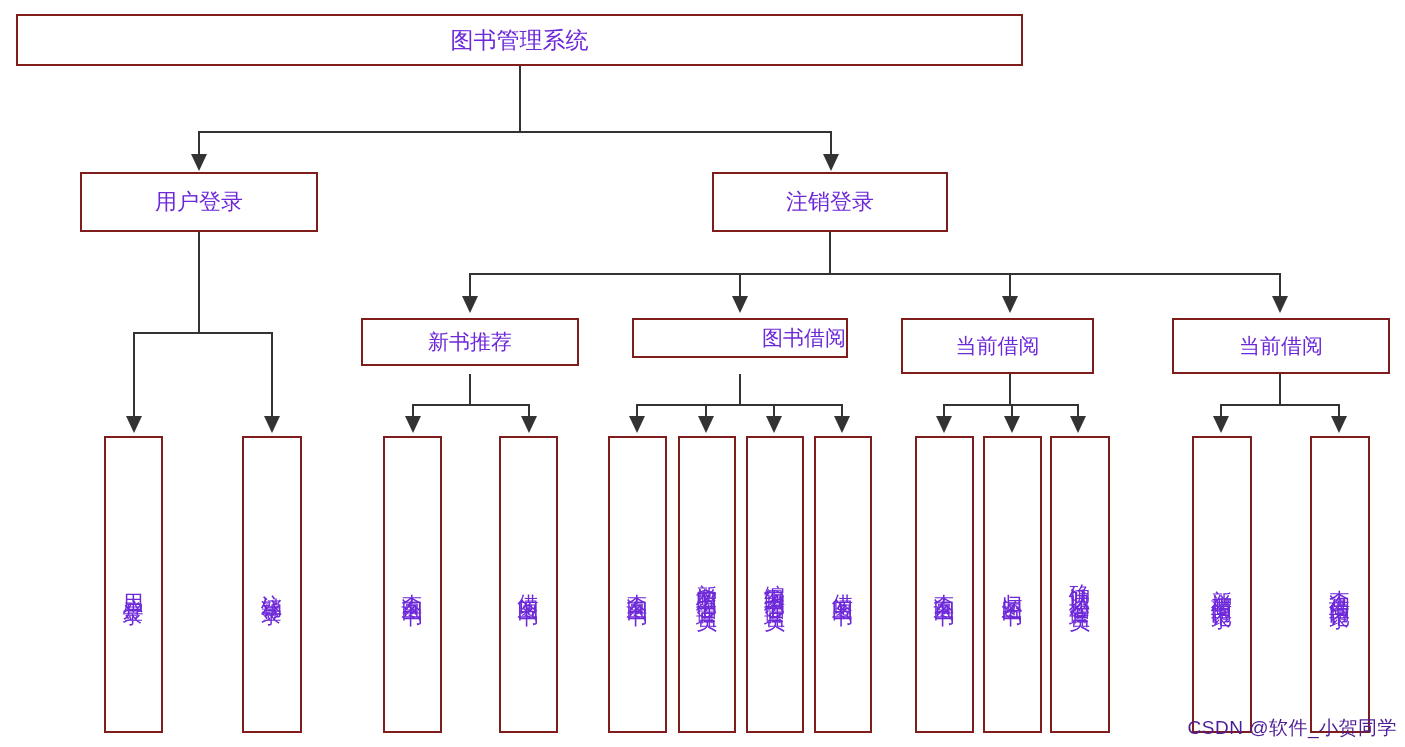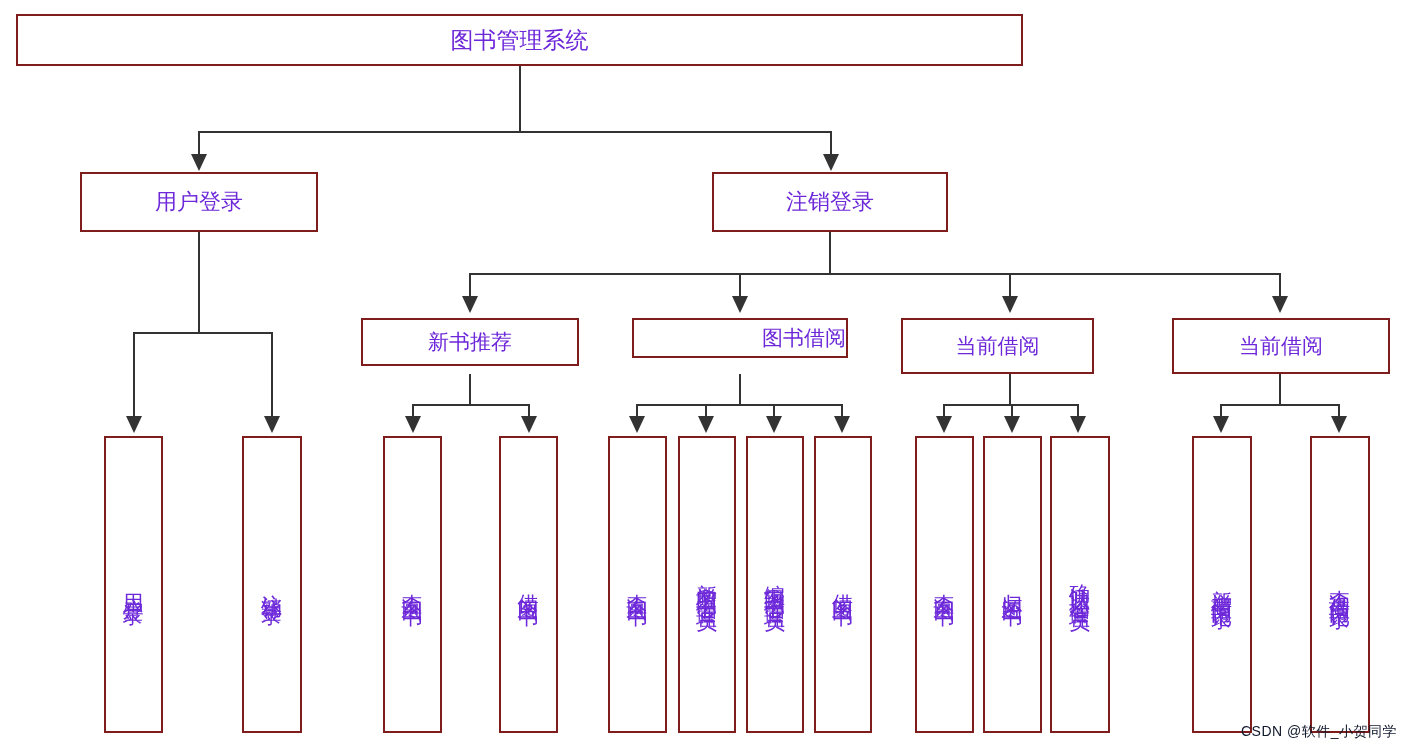--- a/index.html
+++ b/index.html
@@ -66,22 +66,22 @@
     width: 0;
     height: 0;
     border-left: 8px solid transparent;
     border-right: 8px solid transparent;
     border-top: 17px solid #333333;
   }
   #watermark {
     position: absolute;
     right: 8px;
     bottom: 6px;
-    font-size: 14px;
-    color: #0f172a;
+    font-size: 19px;
+    color: #4c1d95;
     letter-spacing: 0.5px;
     white-space: nowrap;
     pointer-events: none;
   }
 </style>
 </head>
 <body>
 
 <div id="canvas">
 

